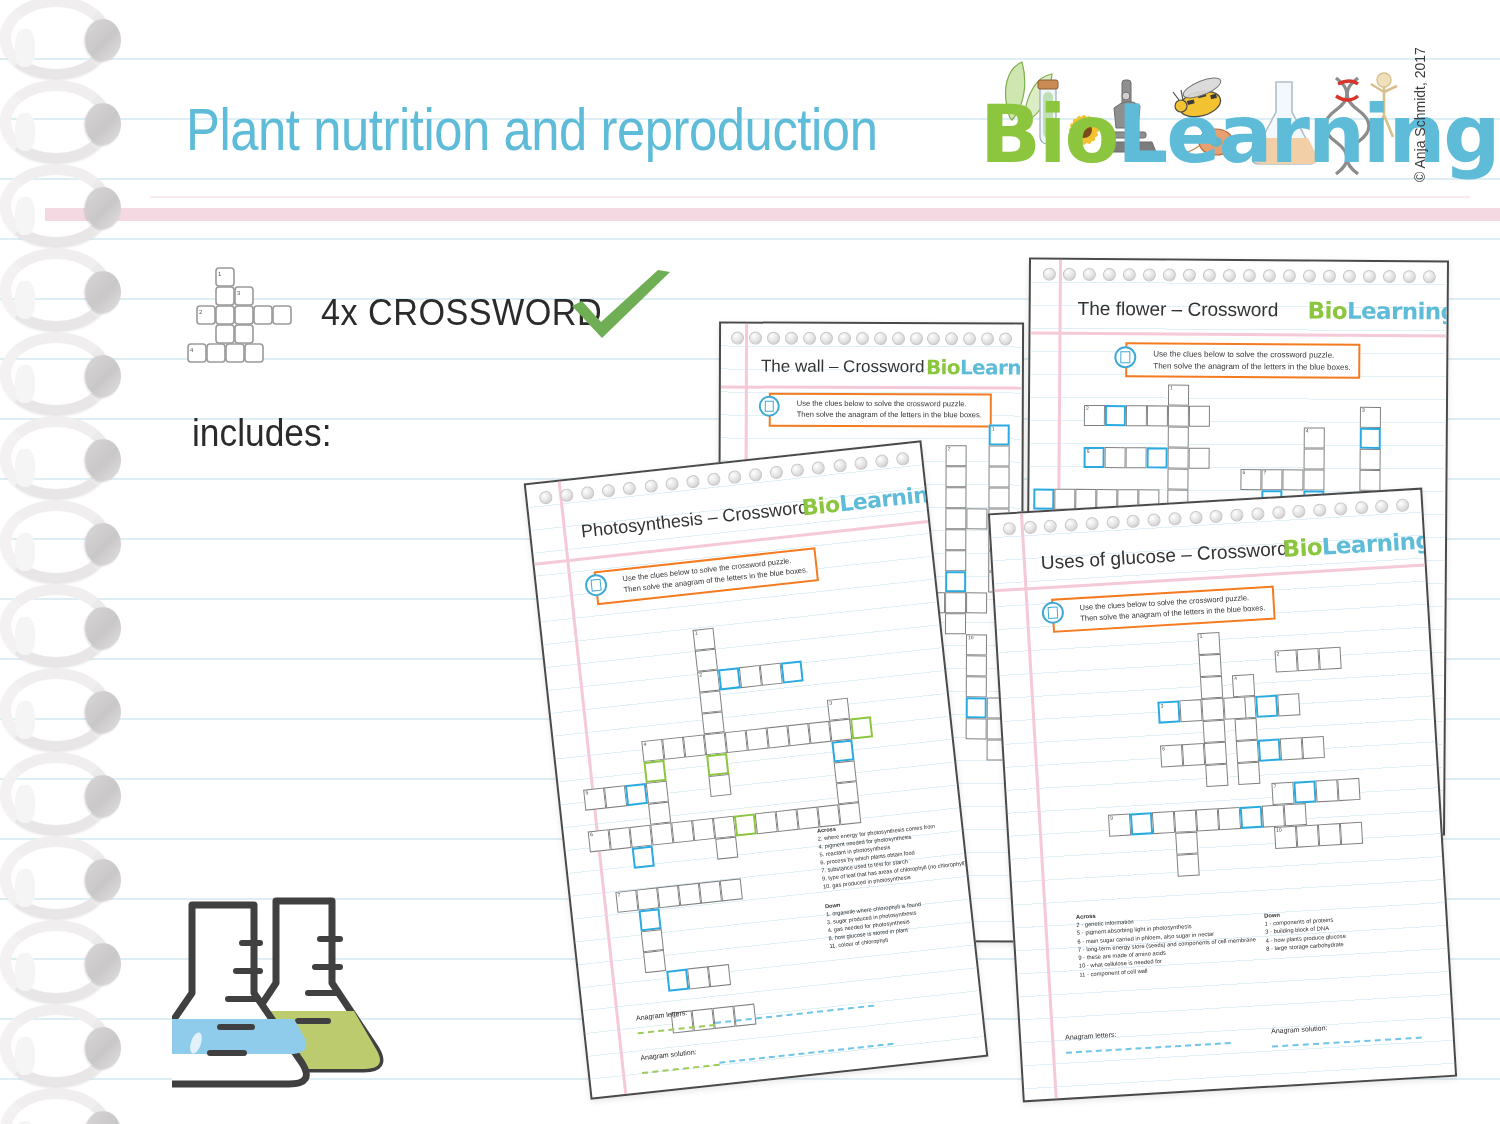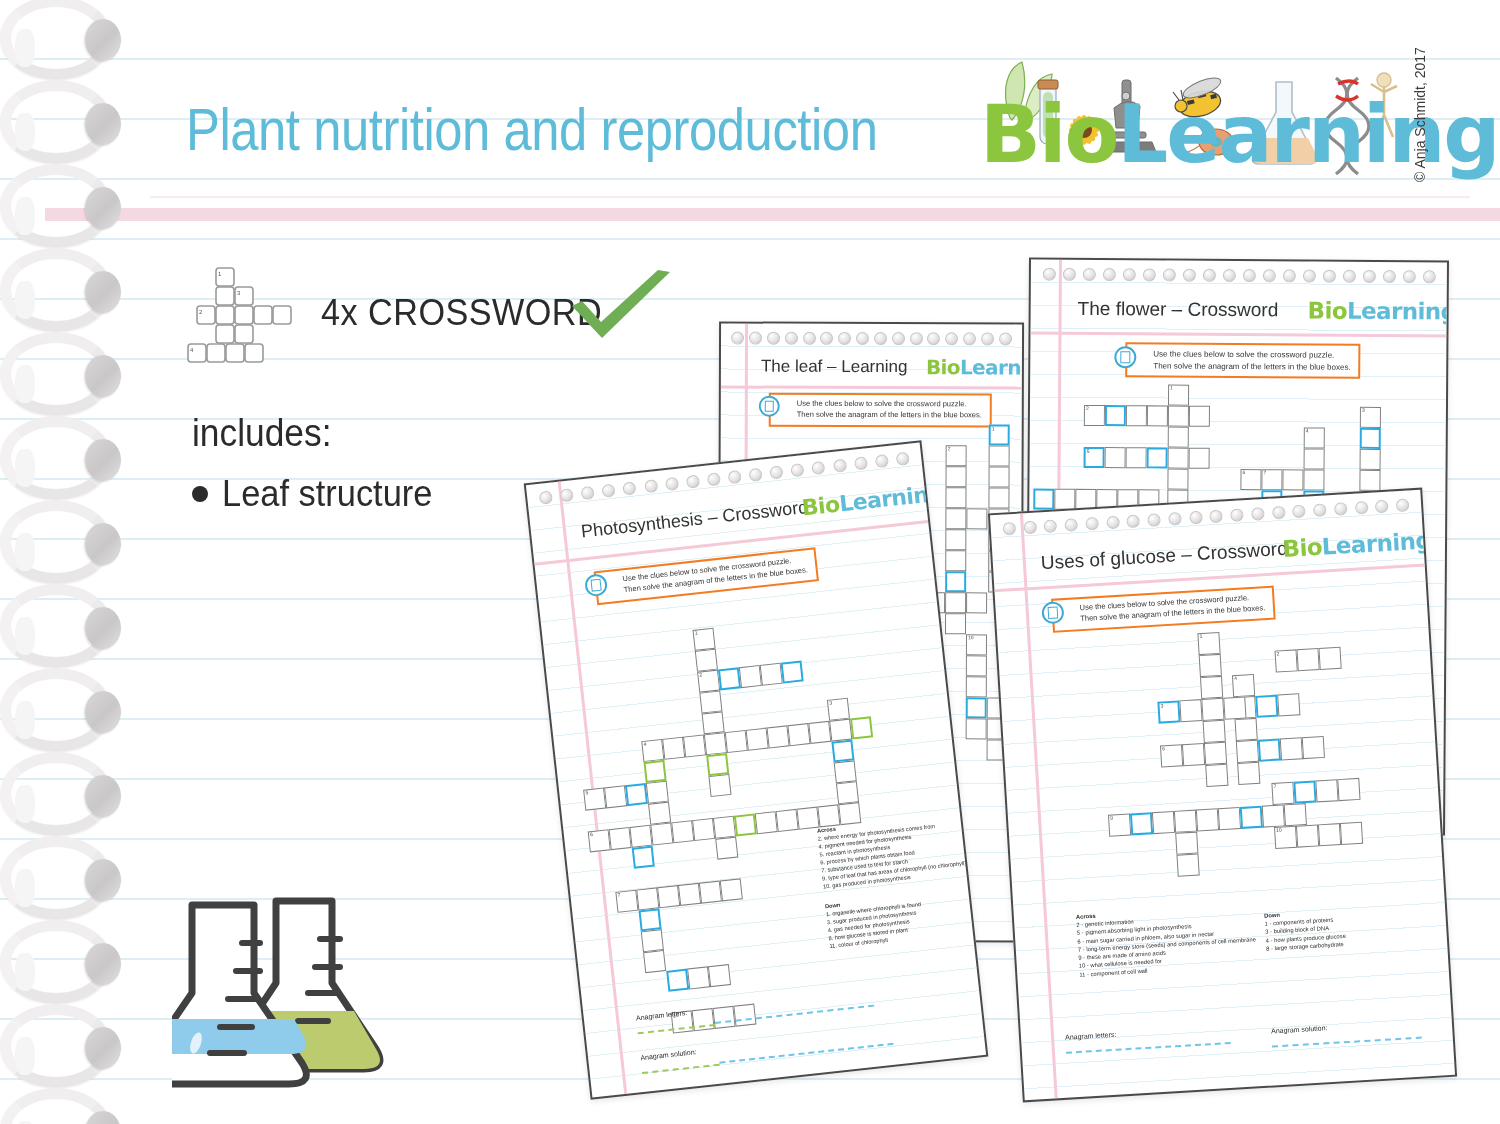--- a/index.html
+++ b/index.html
@@ -411,24 +411,20 @@
       </g>
     </svg>
     <div class="cw-label">4x CROSSWORD</div>
     <svg class="check" width="110" height="80" viewBox="0 0 110 80">
       <path d="M6 38 L36 70 L104 4 L92 2 L35 54 L16 33 Z" fill="#6fae55"></path>
     </svg>
   </div>
 
   <div class="includes">
     <div class="includes-head">includes:</div>
-    <div class="inc-item">
-      <span class="inc-bullet"></span>
-      <span class="inc-text">Leaf structure</span>
-    </div>
   </div>
 
   <svg class="flasks" width="230" height="215" viewBox="0 0 230 215">
 
     <path d="M104 8 h56 v82 l44 66 q12 20 -12 20 h-120 q-24 0 -12 -20 l44 -66 z" fill="#ffffff" stroke="#404040" stroke-width="7" stroke-linejoin="round"></path>
     <path d="M82 118 h100 l22 38 q12 20 -12 20 h-120 q-24 0 -12 -20 z" fill="#bccb6e"></path>
     <g stroke="#404040" stroke-width="6" stroke-linecap="round">
       <path d="M148 46 h20"></path>
         <path d="M143 74 h25"></path>
       <path d="M136 100 h30"></path>
@@ -569,21 +565,21 @@
         <span class="punch"></span>
       <span class="punch"></span>
         <span class="punch"></span>
         <span class="punch"></span>
         <span class="punch"></span>
       <span class="punch"></span>
         <span class="punch"></span>
         <span class="punch"></span>
         <span class="punch"></span>
     </div>
-    <div class="sheet-title" style="left:40px; top:33px; font-size:17px;">The leaf – Learning</div>
+    <div class="sheet-title" style="left:40px; top:33px; font-size:17px;">The wall – Crossword</div>
     <div class="sheet-logo" style="left:205px; top:31px; font-size:20px;">
       <span class="logo-bio">Bio</span><span class="logo-learn">Learning!</span>
     </div>
     <div class="instr-icon" style="left:38px; top:72px; width:21px; height:21px;">
       <div class="instr-icon-inner"></div>
     </div>
     <div class="instr-box" style="left:48px; top:69px; font-size:7.5px;">
       <div>Use the clues below to solve the crossword puzzle.</div>
       <div>Then solve the anagram of the letters in the blue boxes.</div>
     </div>

